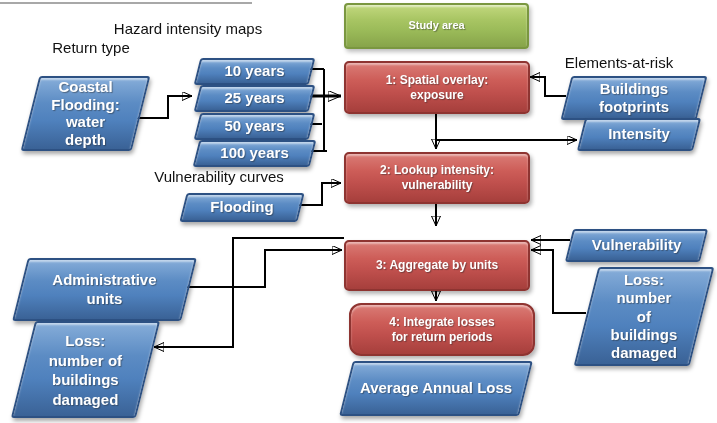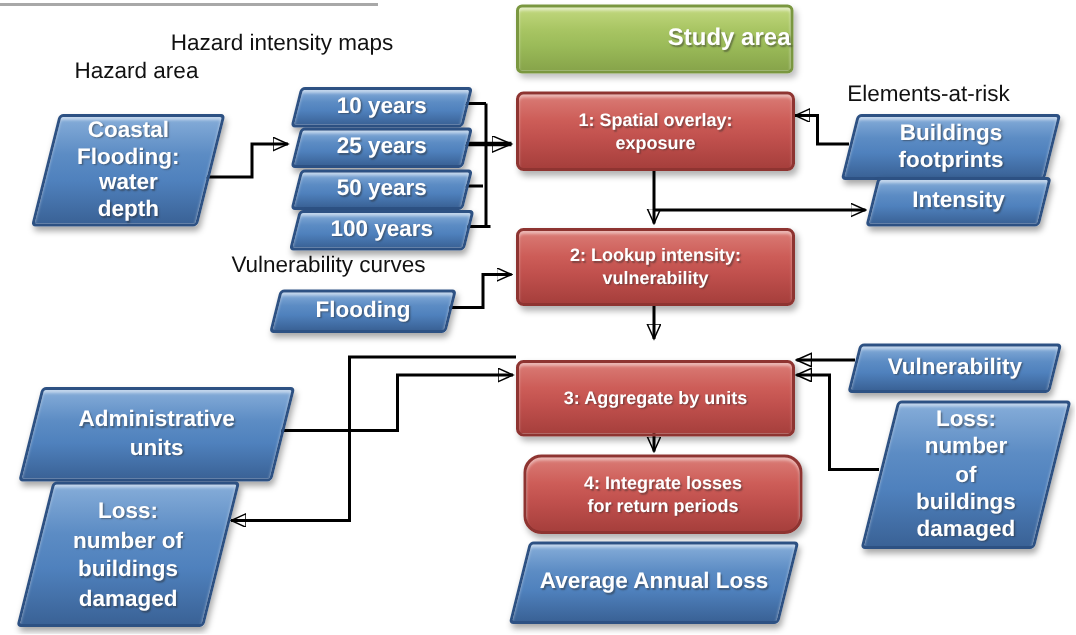--- a/index.html
+++ b/index.html
@@ -10,23 +10,22 @@
   .topline{position:absolute;background:#a8a8a8;}
   svg.wires{position:absolute;left:0;top:0;width:717px;height:423px;}
   svg.wires path{fill:none;stroke:#000;}
   .node{
     position:absolute;display:flex;align-items:center;justify-content:center;
     text-align:center;color:#fff;font-weight:bold;line-height:1.25;
   }
   .node .txt{white-space:pre-line;text-shadow:1px 1px 1px rgba(40,40,40,0.45);}
   .start{
     background:linear-gradient(180deg,#c2d87e 0%,#a8c563 35%,#9bbb59 60%,#87a44a 100%);
-    border:2px solid #7a9740;border-radius:4px;font-size:16px;
+    border:2px solid #7a9740;border-radius:4px;font-size:11px;
     box-shadow:inset 0 2px 2px rgba(255,255,255,.55), 2px 3px 4px rgba(0,0,0,.25);
-    justify-content:flex-end;
   }
   .proc{
     background:linear-gradient(180deg,#da7c76 0%,#cd5d58 35%,#c0504d 60%,#a63f3c 100%);
     border:2px solid #8e3431;border-radius:5px;font-size:12px;
     box-shadow:inset 0 2px 2px rgba(255,255,255,.45), 2px 3px 4px rgba(0,0,0,.3);
   }
   .para{
     background:linear-gradient(180deg,#86add9 0%,#5c8cc4 35%,#4f81bd 60%,#3a6296 100%);
     border:2px solid #2d5183;border-radius:3px;transform:skewX(-14deg);
     box-shadow:inset 0 2px 2px rgba(255,255,255,.5), 2px 3px 4px rgba(0,0,0,.35);
@@ -66,21 +65,21 @@
     <path d="M566,96 H545 V77 H530" stroke-width="2" marker-end="url(#arr)"></path>
     <path d="M436,200 V226" stroke-width="2" marker-end="url(#arr)"></path>
     <path d="M436,275 V301" stroke-width="2" marker-end="url(#arr)"></path>
     <path d="M570,240 H531" stroke-width="2" marker-end="url(#arr)"></path>
     <path d="M586,313 H553 V250 H531" stroke-width="2" marker-end="url(#arr)"></path>
     <path d="M185,287 H265 V250 H342" stroke-width="2" marker-end="url(#arr)"></path>
     <path d="M344,238 H233 V347 H154" stroke-width="2" marker-end="url(#arr)"></path>
   </svg>
 
   <div class="lbl" style="left:93px;top:21px;width:190px;">Hazard intensity maps</div>
-  <div class="lbl" style="left:31px;top:40px;width:120px;">Hazard area</div>
+  <div class="lbl" style="left:31px;top:40px;width:120px;">Return type</div>
   <div class="lbl" style="left:549px;top:55px;width:140px;">Elements-at-risk</div>
   <div class="lbl" style="left:152px;top:169px;width:134px;">Vulnerability curves</div>
 
   <div class="node start" style="left:344px;top:3px;width:181px;height:42px;">
     <span class="txt">Study area</span>
   </div>
 
   <div class="node proc" style="left:344px;top:61px;width:182px;height:49px;">
     <span class="txt">1: Spatial overlay:
 exposure</span>

